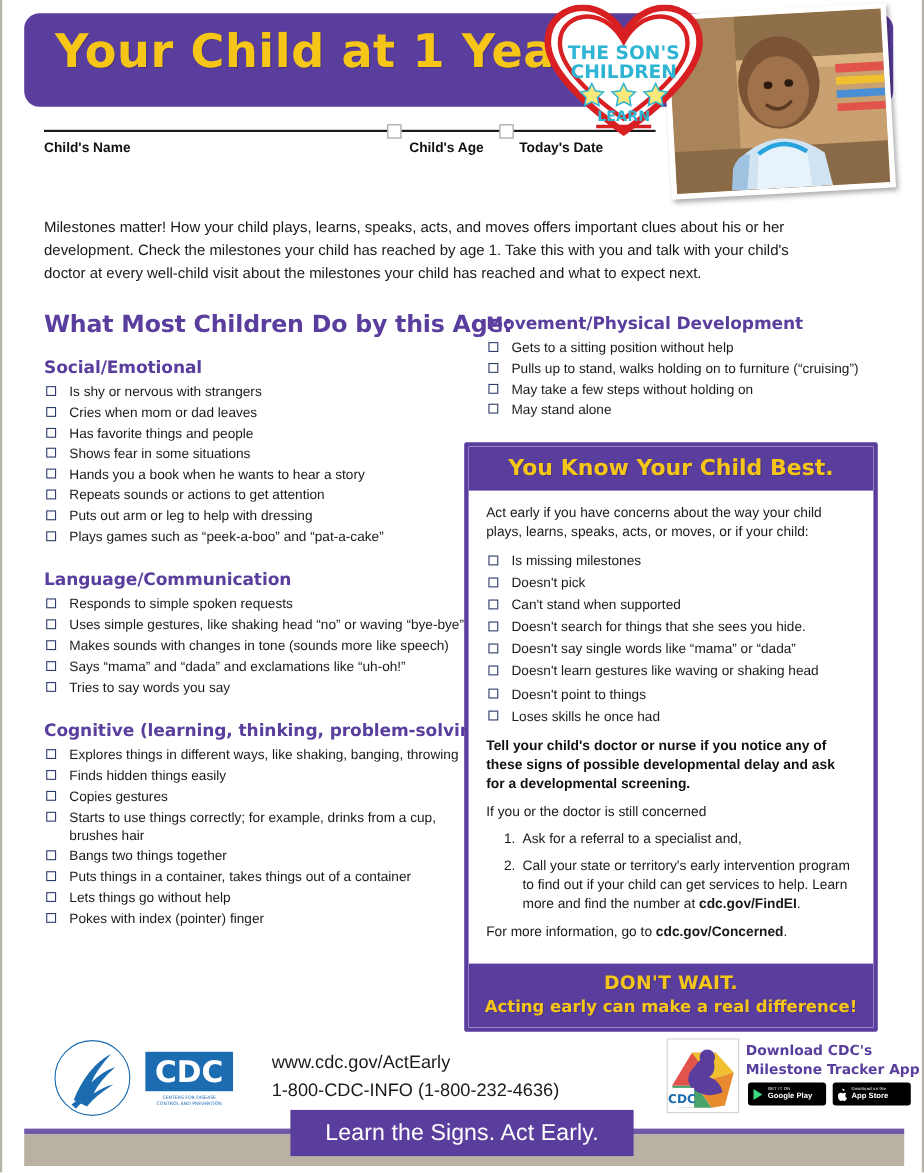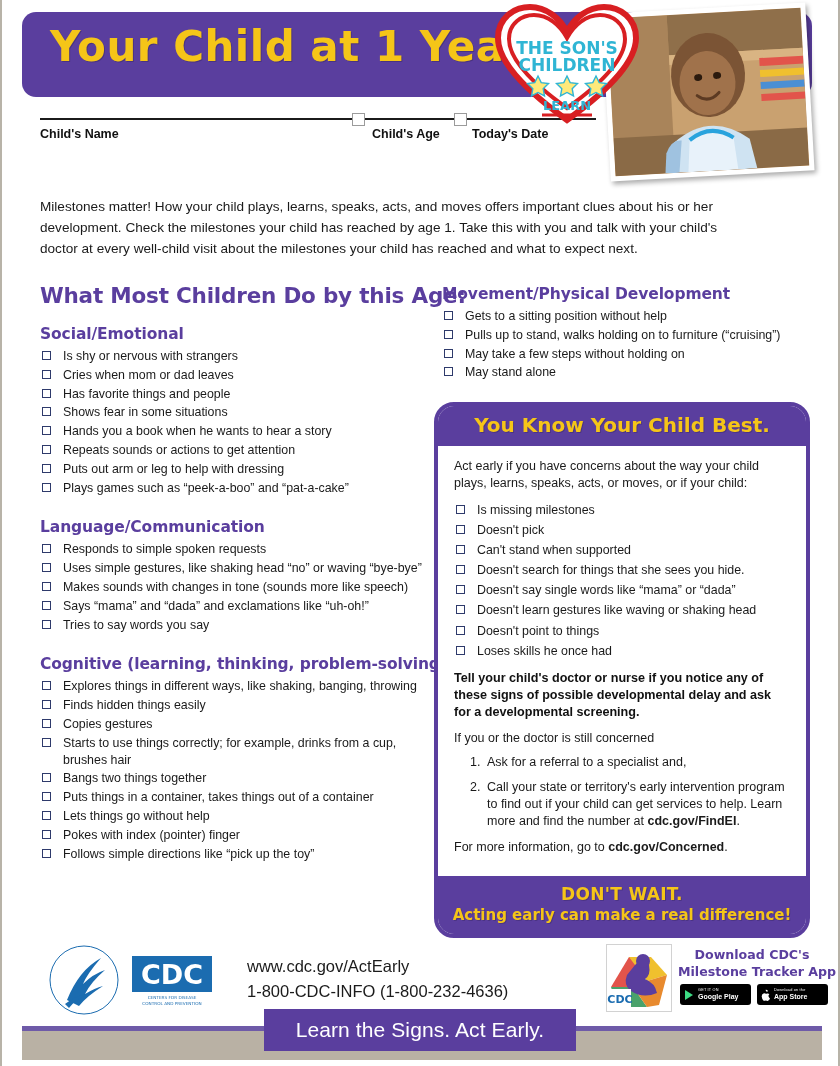--- a/index.html
+++ b/index.html
@@ -159,25 +159,25 @@
     background: #ffffff;
   }
   ul.checklist li .cont {
     display: block;
     padding-left: 0;
   }
 
   
   #ykycb {
     position: absolute;
-    left: 432px; top: 402px;
+    left: 420px; top: 402px;
     width: 376px;
     background: #ffffff;
     border: 4px solid #5a3e9e;
-    border-radius: 20px;
+    border-radius: 2px;
     overflow: hidden;
   }
   #ykycb-head {
     background: #5a3e9e;
     text-align: center;
     padding: 7px 0 9px;
   }
   #ykycb-head span {
     font-family: "DejaVu Sans", sans-serif;
     font-size: 20px;
@@ -271,21 +271,21 @@
     left: 0; top: 2px;
     width: 66px; height: 68px;
     background: #ffffff;
     border: 1px solid #d2d2d2;
     overflow: hidden;
   }
   #app-text {
     position: absolute;
     left: 72px; top: 4px;
     width: 148px;
-    text-align: center;
+    text-align: left;
   }
   #app-text .l {
     display: block;
     font-family: "DejaVu Sans", sans-serif;
     font-size: 12.6px;
     font-weight: bold;
     color: #5a3e9e;
     line-height: 17px;
     white-space: nowrap;
   }
@@ -484,24 +484,20 @@
           <span class="cbx"></span>
           <span class="cont">Puts things in a container, takes things out of a container</span>
         </li>
       <li>
           <span class="cbx"></span>
           <span class="cont">Lets things go without help</span>
         </li>
       <li>
           <span class="cbx"></span>
           <span class="cont">Pokes with index (pointer) finger</span>
-        </li>
-      <li>
-          <span class="cbx"></span>
-          <span class="cont">Follows simple directions like “pick up the toy”</span>
         </li>
     </ul>
   </div>
 
   <div id="col-right">
     <h2 class="sec-head">Movement/Physical Development</h2>
     <ul class="checklist">
       <li>
           <span class="cbx"></span>
           <span class="cont">Gets to a sitting position without help</span>

